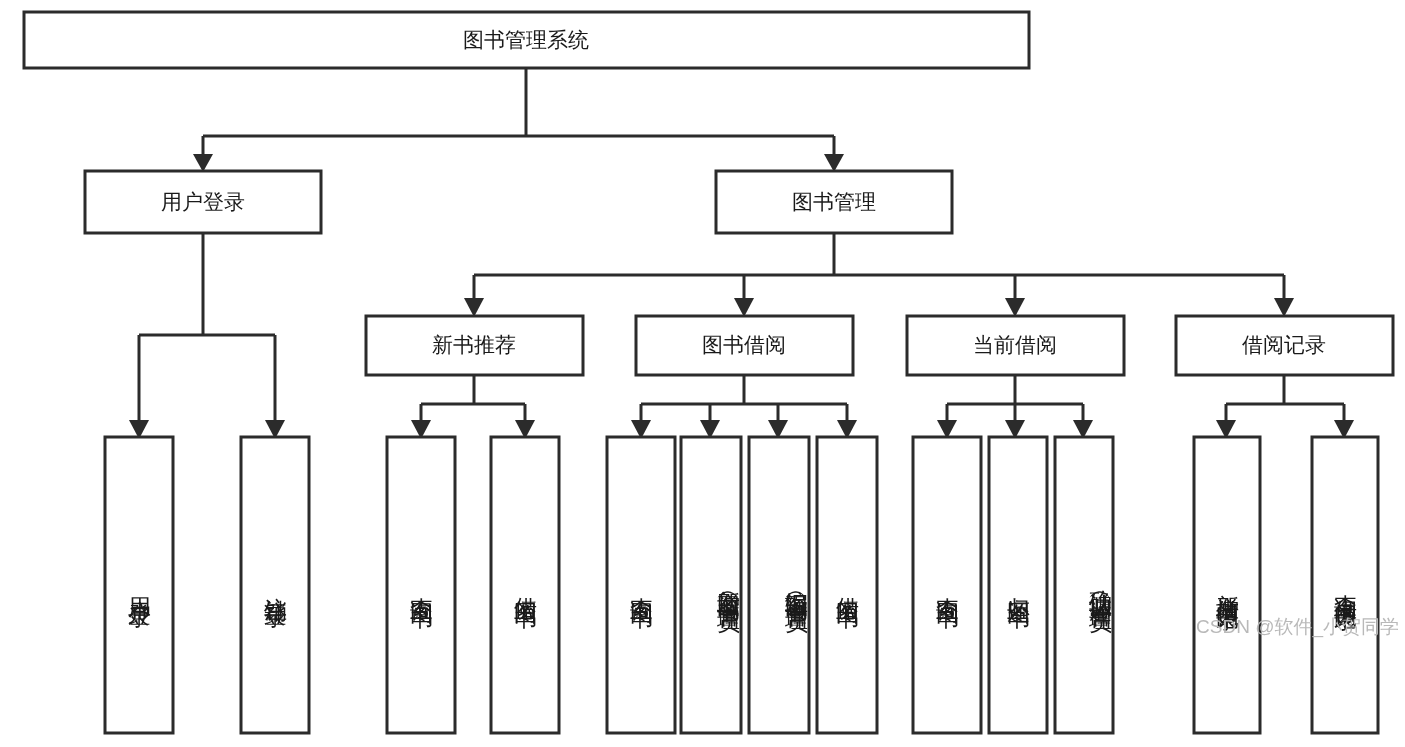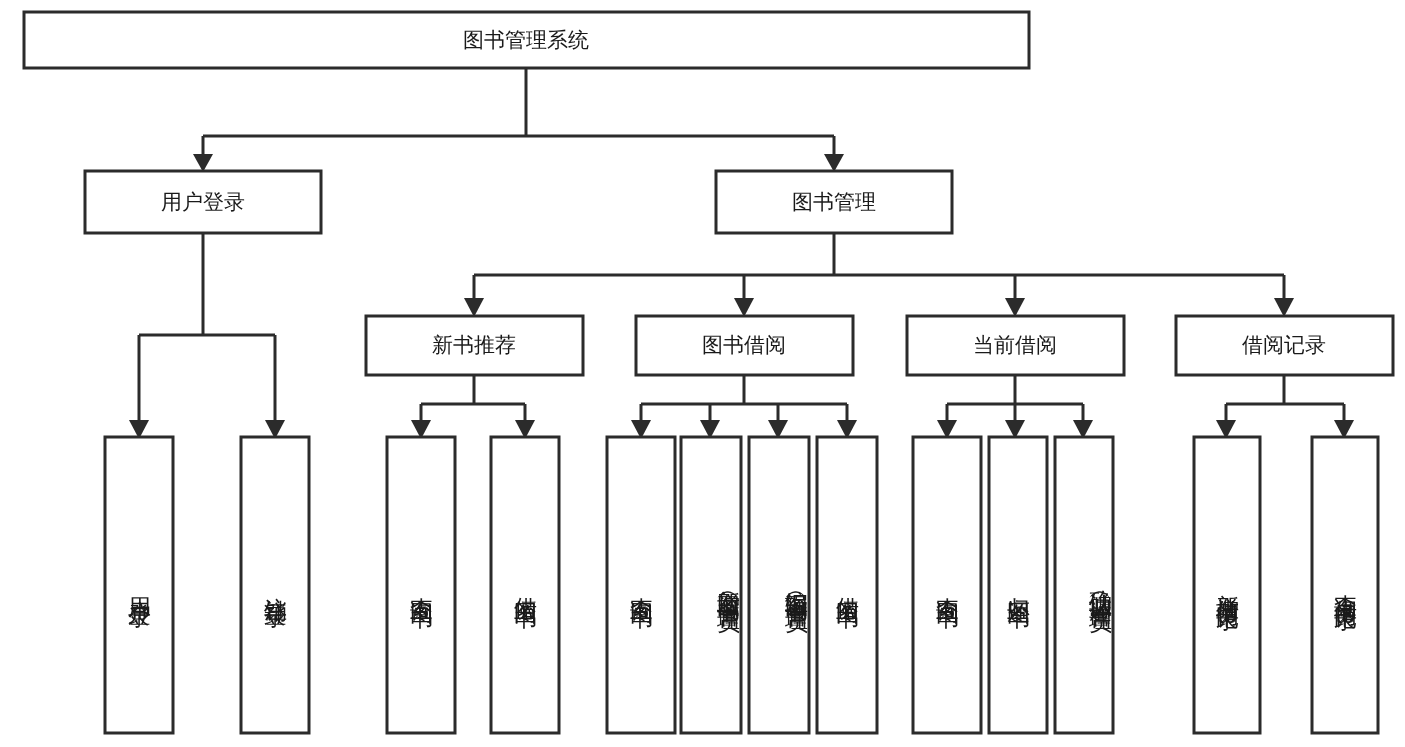--- a/index.html
+++ b/index.html
@@ -202,13 +202,14 @@
   <div class="vlabel" style="left:909px; top:437px; width:68px; height:296px; display:flex; align-items:center; justify-content:center;">查询图书</div>
 
   <div class="vlabel" style="left:985px; top:437px; width:58px; height:296px; display:flex; align-items:center; justify-content:center;">归还图书</div>
 
   <div class="vlabel" style="left:1051px; top:441px; width:58px; height:288px; display:flex; align-items:flex-start; justify-content:center;">确认归还（管理员）</div>
 
   <div class="vlabel" style="left:1190px; top:437px; width:66px; height:296px; display:flex; align-items:center; justify-content:center;">新增借阅记录</div>
 
   <div class="vlabel" style="left:1308px; top:437px; width:66px; height:296px; display:flex; align-items:center; justify-content:center;">查询借阅记录</div>
 
+  <div class="watermark">CSDN @软件_小贺同学</div>
 </div>
 
 </body></html>

